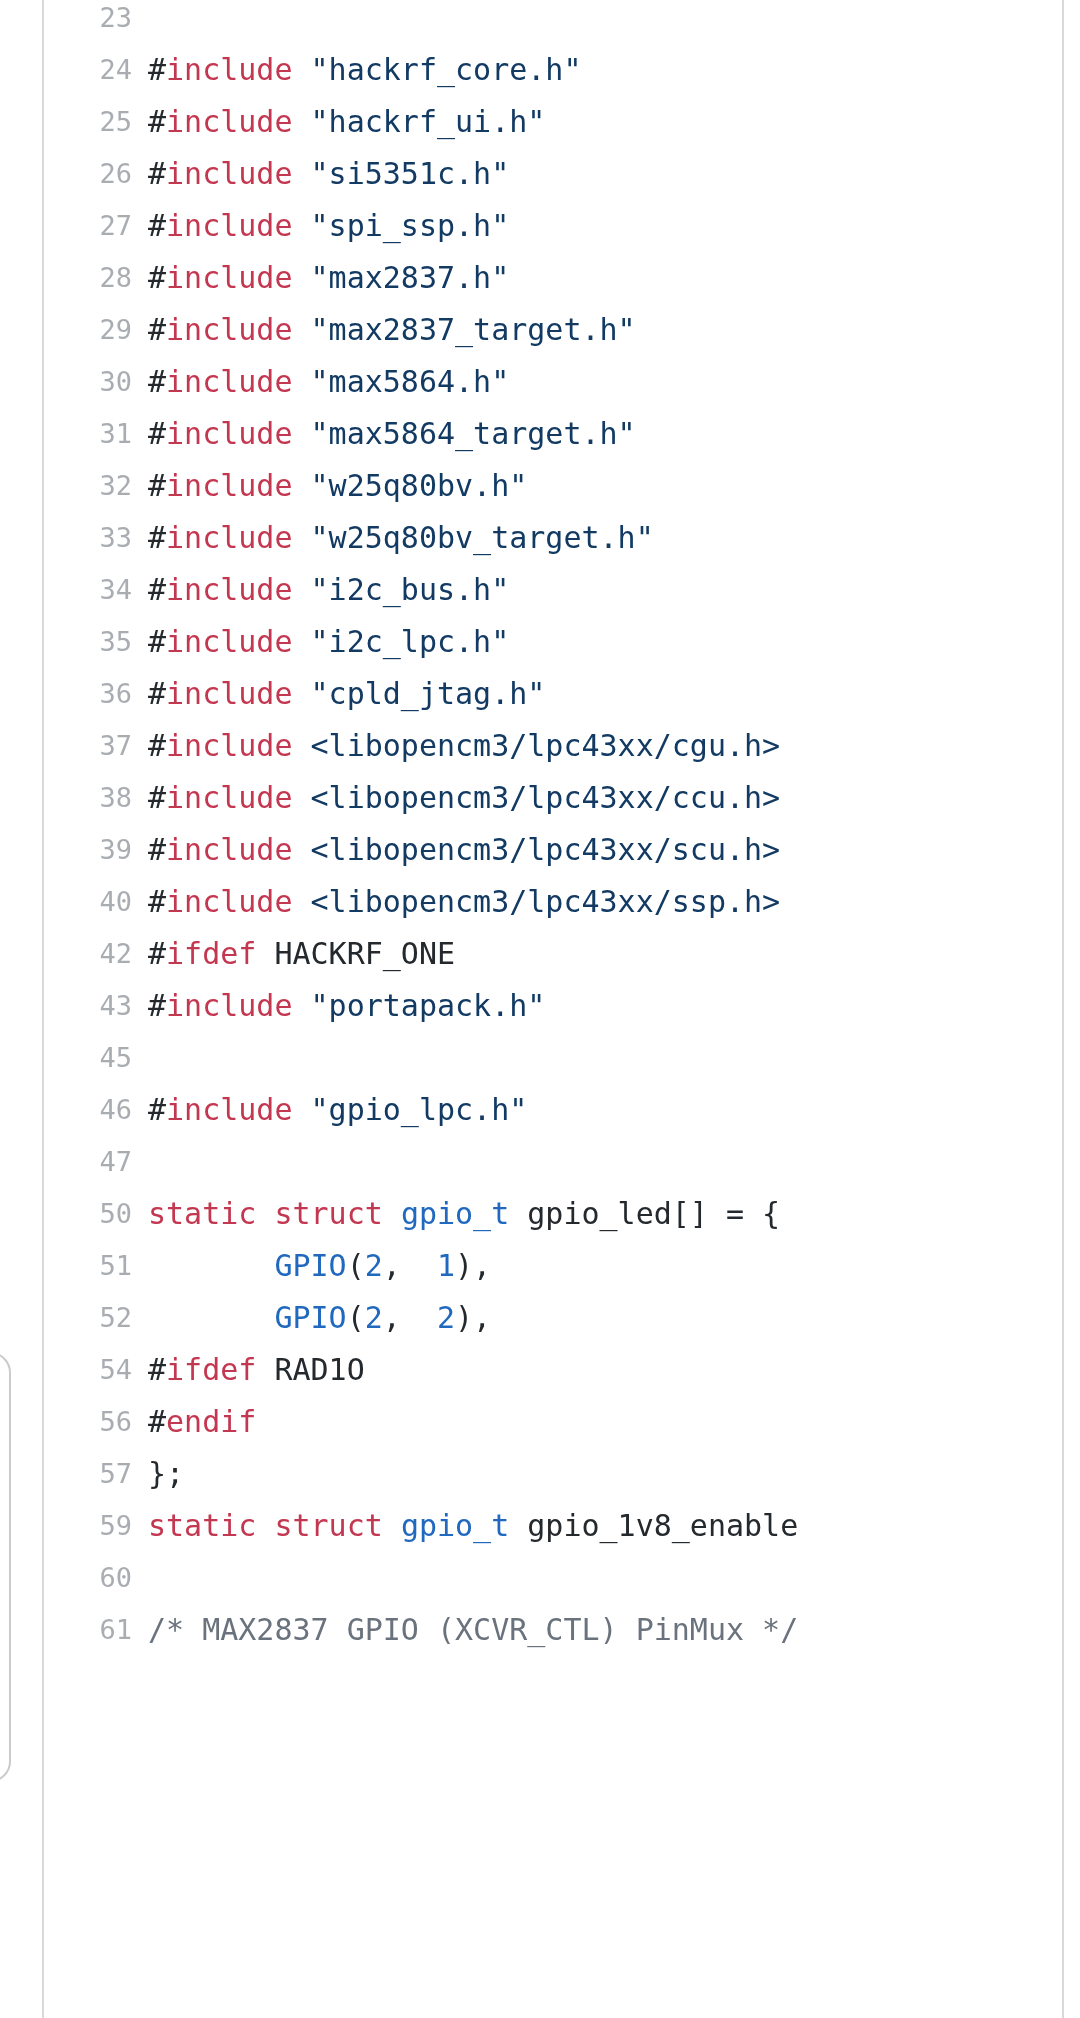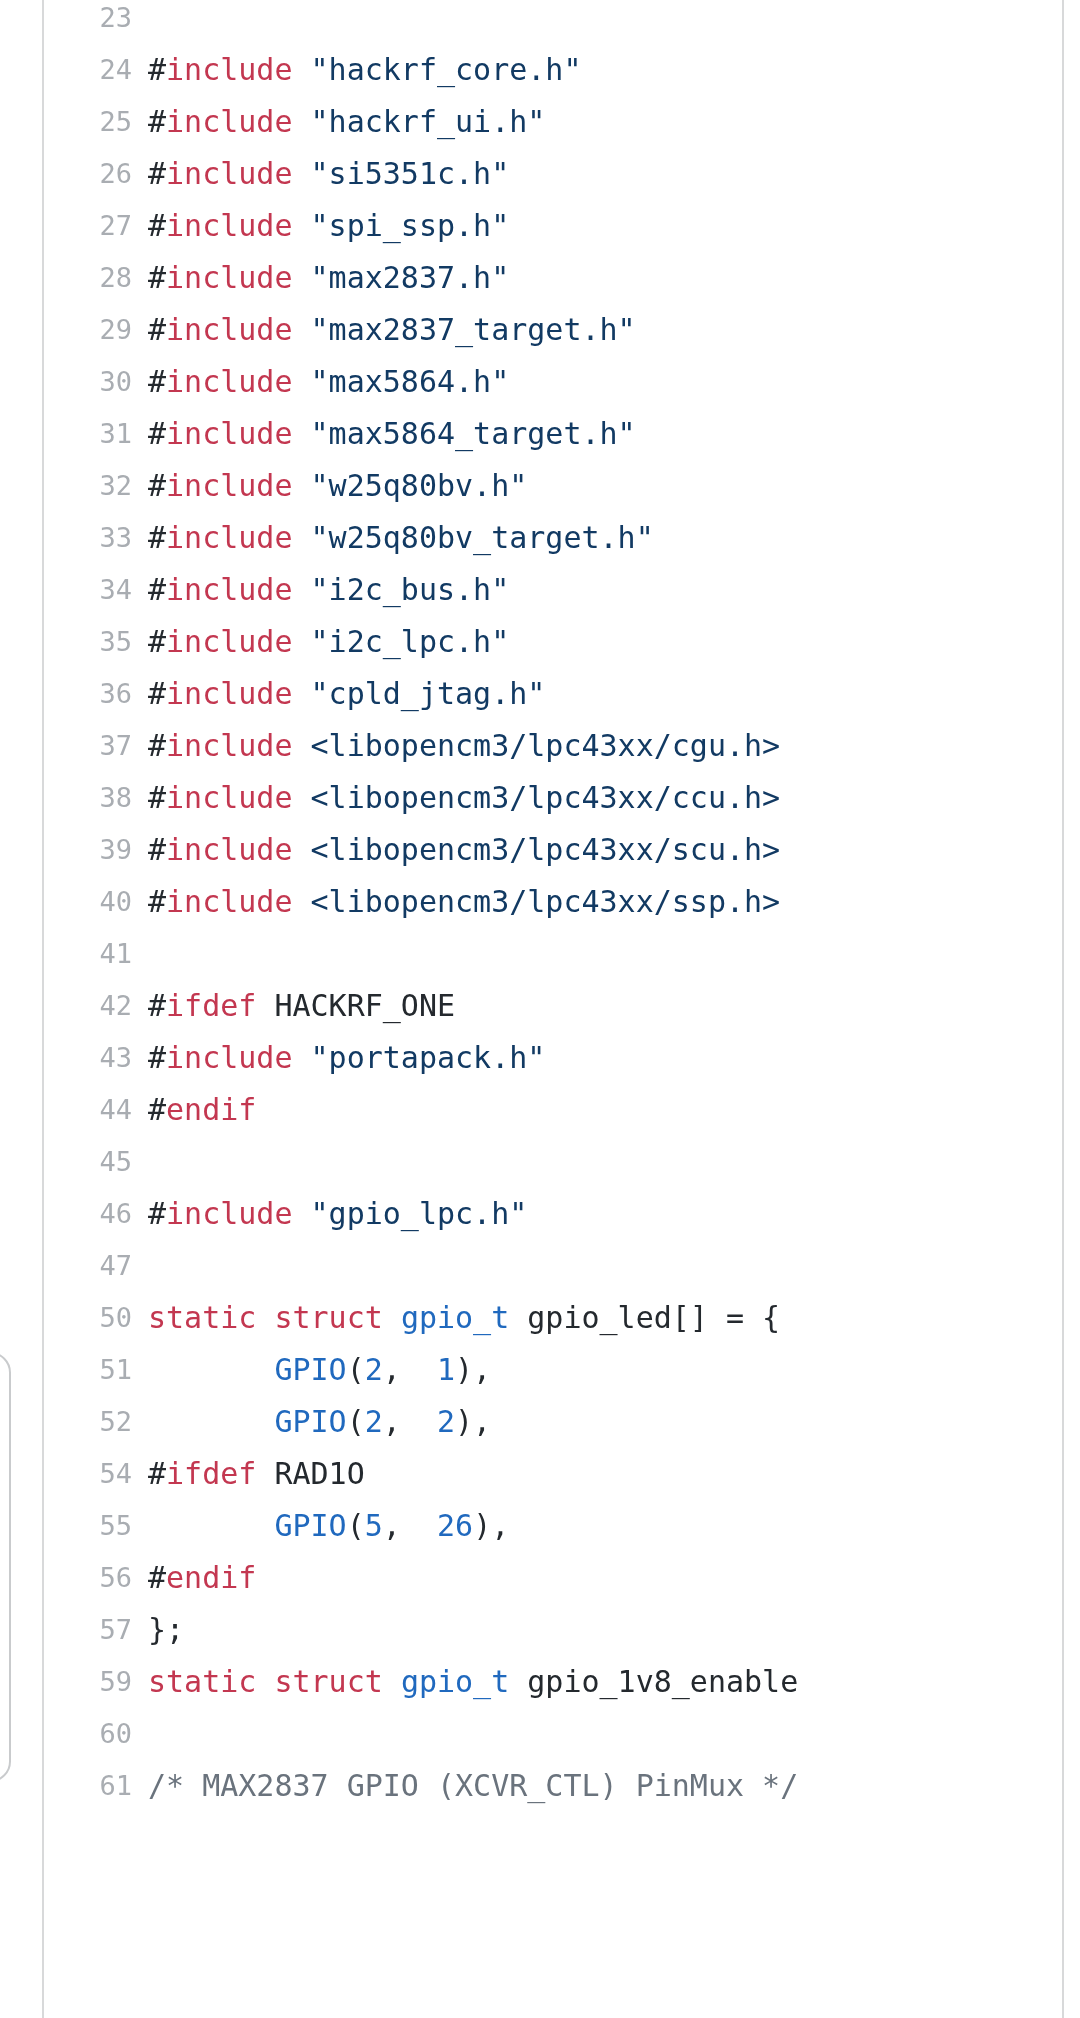--- a/index.html
+++ b/index.html
@@ -53,32 +53,29 @@
       <div class="row"><span class="ln">31</span><span class="code"><span class="tok-pln">#</span><span class="tok-kw">include</span><span class="tok-pln"> </span><span class="tok-str">"max5864_target.h"</span></span></div>
       <div class="row"><span class="ln">32</span><span class="code"><span class="tok-pln">#</span><span class="tok-kw">include</span><span class="tok-pln"> </span><span class="tok-str">"w25q80bv.h"</span></span></div>
       <div class="row"><span class="ln">33</span><span class="code"><span class="tok-pln">#</span><span class="tok-kw">include</span><span class="tok-pln"> </span><span class="tok-str">"w25q80bv_target.h"</span></span></div>
       <div class="row"><span class="ln">34</span><span class="code"><span class="tok-pln">#</span><span class="tok-kw">include</span><span class="tok-pln"> </span><span class="tok-str">"i2c_bus.h"</span></span></div>
       <div class="row"><span class="ln">35</span><span class="code"><span class="tok-pln">#</span><span class="tok-kw">include</span><span class="tok-pln"> </span><span class="tok-str">"i2c_lpc.h"</span></span></div>
       <div class="row"><span class="ln">36</span><span class="code"><span class="tok-pln">#</span><span class="tok-kw">include</span><span class="tok-pln"> </span><span class="tok-str">"cpld_jtag.h"</span></span></div>
       <div class="row"><span class="ln">37</span><span class="code"><span class="tok-pln">#</span><span class="tok-kw">include</span><span class="tok-pln"> </span><span class="tok-str">&lt;libopencm3/lpc43xx/cgu.h&gt;</span></span></div>
       <div class="row"><span class="ln">38</span><span class="code"><span class="tok-pln">#</span><span class="tok-kw">include</span><span class="tok-pln"> </span><span class="tok-str">&lt;libopencm3/lpc43xx/ccu.h&gt;</span></span></div>
       <div class="row"><span class="ln">39</span><span class="code"><span class="tok-pln">#</span><span class="tok-kw">include</span><span class="tok-pln"> </span><span class="tok-str">&lt;libopencm3/lpc43xx/scu.h&gt;</span></span></div>
       <div class="row"><span class="ln">40</span><span class="code"><span class="tok-pln">#</span><span class="tok-kw">include</span><span class="tok-pln"> </span><span class="tok-str">&lt;libopencm3/lpc43xx/ssp.h&gt;</span></span></div>
-      <div class="row"><span class="ln">41</span><span class="code"></span></div>
       <div class="row"><span class="ln">42</span><span class="code"><span class="tok-pln">#</span><span class="tok-kw">ifdef</span><span class="tok-pln"> HACKRF_ONE</span></span></div>
       <div class="row"><span class="ln">43</span><span class="code"><span class="tok-pln">#</span><span class="tok-kw">include</span><span class="tok-pln"> </span><span class="tok-str">"portapack.h"</span></span></div>
-      <div class="row"><span class="ln">44</span><span class="code"><span class="tok-pln">#</span><span class="tok-kw">endif</span></span></div>
       <div class="row"><span class="ln">45</span><span class="code"></span></div>
       <div class="row"><span class="ln">46</span><span class="code"><span class="tok-pln">#</span><span class="tok-kw">include</span><span class="tok-pln"> </span><span class="tok-str">"gpio_lpc.h"</span></span></div>
       <div class="row"><span class="ln">47</span><span class="code"></span></div>
       <div class="row"><span class="ln">50</span><span class="code"><span class="tok-kw">static</span><span class="tok-pln"> </span><span class="tok-kw">struct</span><span class="tok-pln"> </span><span class="tok-blu">gpio_t</span><span class="tok-pln"> gpio_led[] = {</span></span></div>
       <div class="row"><span class="ln">51</span><span class="code"><span class="tok-pln">       </span><span class="tok-blu">GPIO</span><span class="tok-pln">(</span><span class="tok-blu">2</span><span class="tok-pln">,  </span><span class="tok-blu">1</span><span class="tok-pln">),</span></span></div>
       <div class="row"><span class="ln">52</span><span class="code"><span class="tok-pln">       </span><span class="tok-blu">GPIO</span><span class="tok-pln">(</span><span class="tok-blu">2</span><span class="tok-pln">,  </span><span class="tok-blu">2</span><span class="tok-pln">),</span></span></div>
       <div class="row"><span class="ln">54</span><span class="code"><span class="tok-pln">#</span><span class="tok-kw">ifdef</span><span class="tok-pln"> RAD1O</span></span></div>
-      <div class="row"><span class="ln">55</span><span class="code"><span class="tok-pln">       </span><span class="tok-blu">GPIO</span><span class="tok-pln">(</span><span class="tok-blu">5</span><span class="tok-pln">,  </span><span class="tok-blu">26</span><span class="tok-pln">),</span></span></div>
       <div class="row"><span class="ln">56</span><span class="code"><span class="tok-pln">#</span><span class="tok-kw">endif</span></span></div>
       <div class="row"><span class="ln">57</span><span class="code"><span class="tok-pln">};</span></span></div>
       <div class="row"><span class="ln">59</span><span class="code"><span class="tok-kw">static</span><span class="tok-pln"> </span><span class="tok-kw">struct</span><span class="tok-pln"> </span><span class="tok-blu">gpio_t</span><span class="tok-pln"> gpio_1v8_enable</span></span></div>
       <div class="row"><span class="ln">60</span><span class="code"></span></div>
       <div class="row"><span class="ln">61</span><span class="code"><span class="tok-cmt">/* MAX2837 GPIO (XCVR_CTL) PinMux */</span></span></div>
     </div>
 </div>
 
 <div class="overlay-handle"></div>
 

